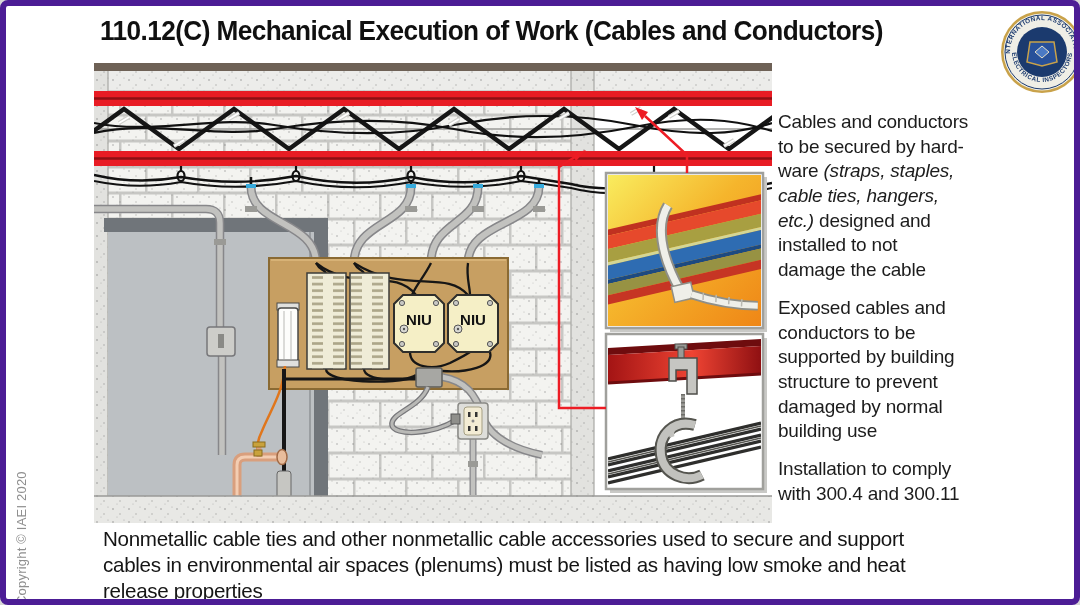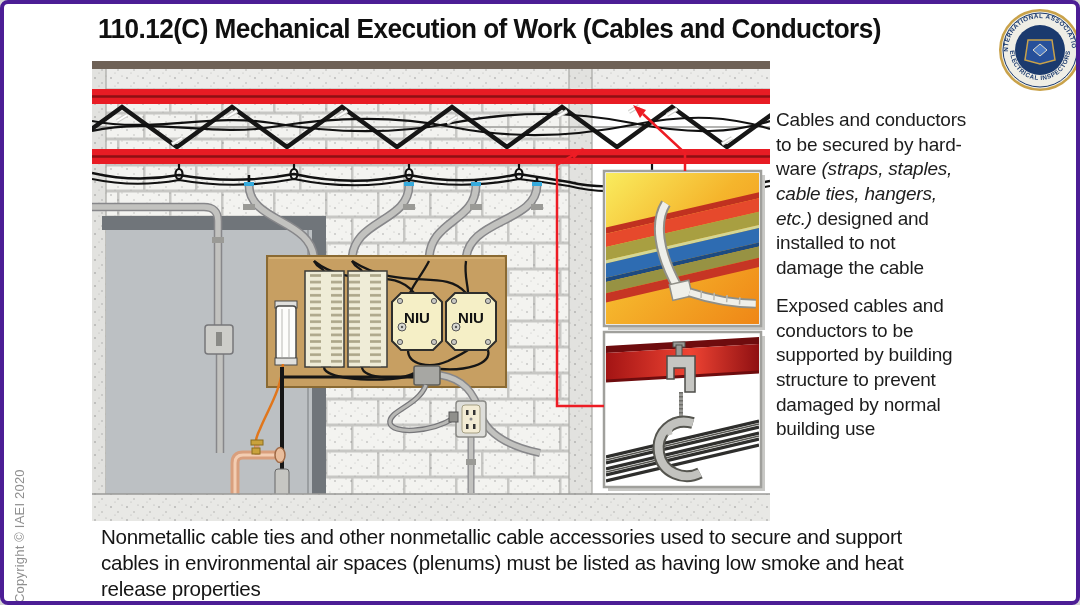--- a/index.html
+++ b/index.html
@@ -1,18 +1,18 @@
 <!DOCTYPE html>
 <html><head>
 <meta charset="utf-8">
 <style>
   html,body{margin:0;padding:0;background:#d7d7d7;}
   .slide{
     position:relative;width:1080px;height:605px;background:#ffffff;
-    border:4px solid #4c1d95;border-radius:8px;overflow:hidden;
+    border:6px solid #4c1d95;border-radius:8px;overflow:hidden;
     font-family:"Liberation Sans", sans-serif;box-sizing:border-box;
   }
   .title{
     position:absolute;left:94px;top:10px;width:900px;
     font-size:27px;font-weight:bold;color:#101010;letter-spacing:-0.6px;
     transform:scaleX(0.97);transform-origin:left center;white-space:nowrap;
   }
   .right-col{
     position:absolute;left:772px;top:104px;width:300px;
     font-size:19px;line-height:1.3;color:#1c1c1c;letter-spacing:-0.2px;
@@ -366,20 +366,22 @@
 cable ties, hangers,
 etc.)</span><span> designed and
 installed to not
 damage the cable</span></p>
     <p>Exposed cables and
 conductors to be
 supported by building
 structure to prevent
 damaged by normal
 building use</p>
+    <p>Installation to comply
+with 300.4 and 300.11</p>
   </div>
 
   <div class="caption">Nonmetallic cable ties and other nonmetallic cable accessories used to secure and support
 cables in environmental air spaces (plenums) must be listed as having low smoke and heat
 release properties</div>
 
   <div class="copyright">Copyright © IAEI 2020</div>
 
 </div>
 

